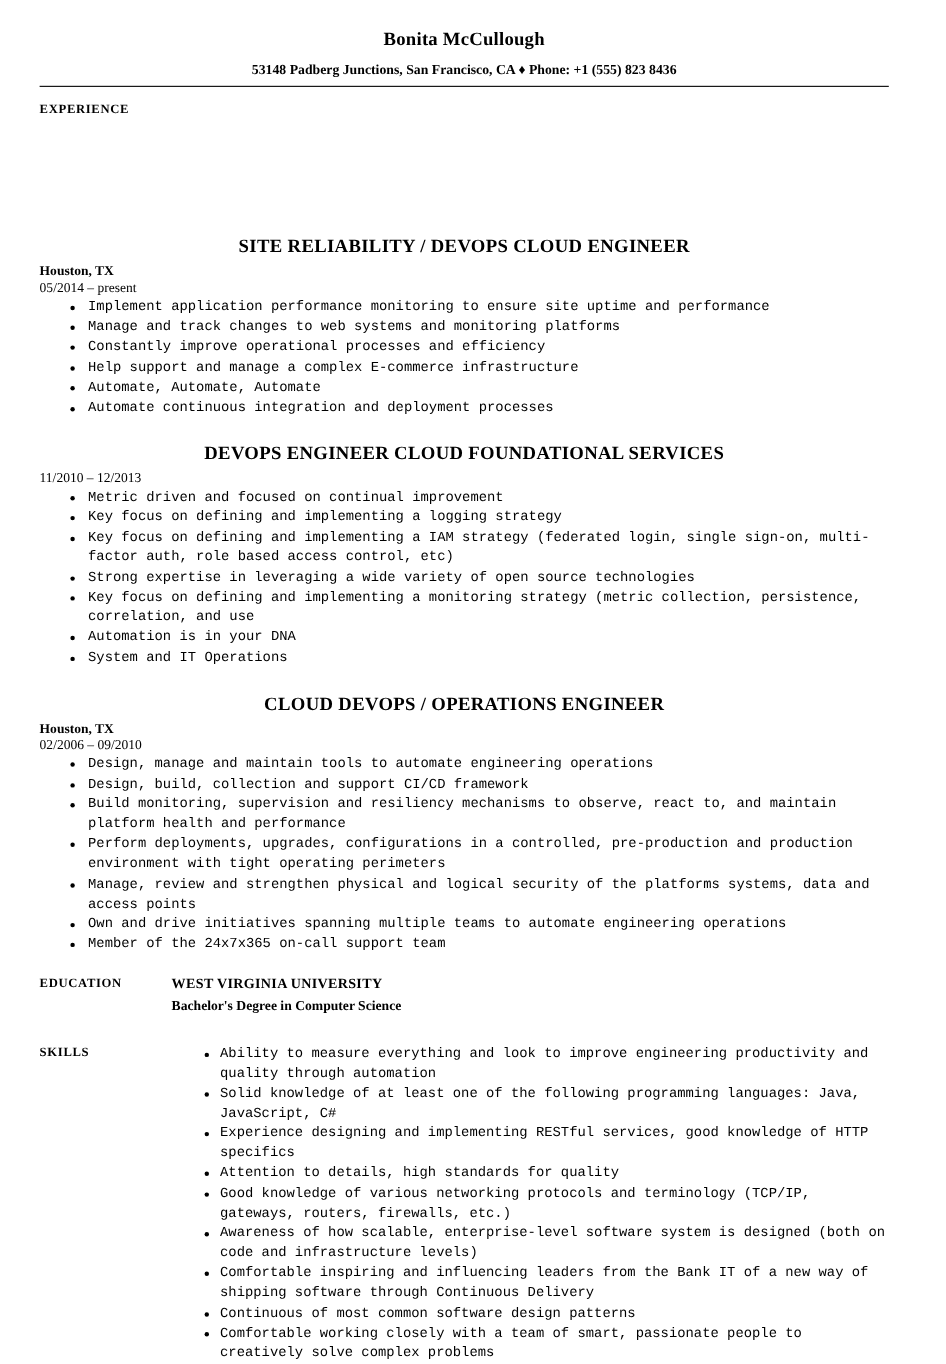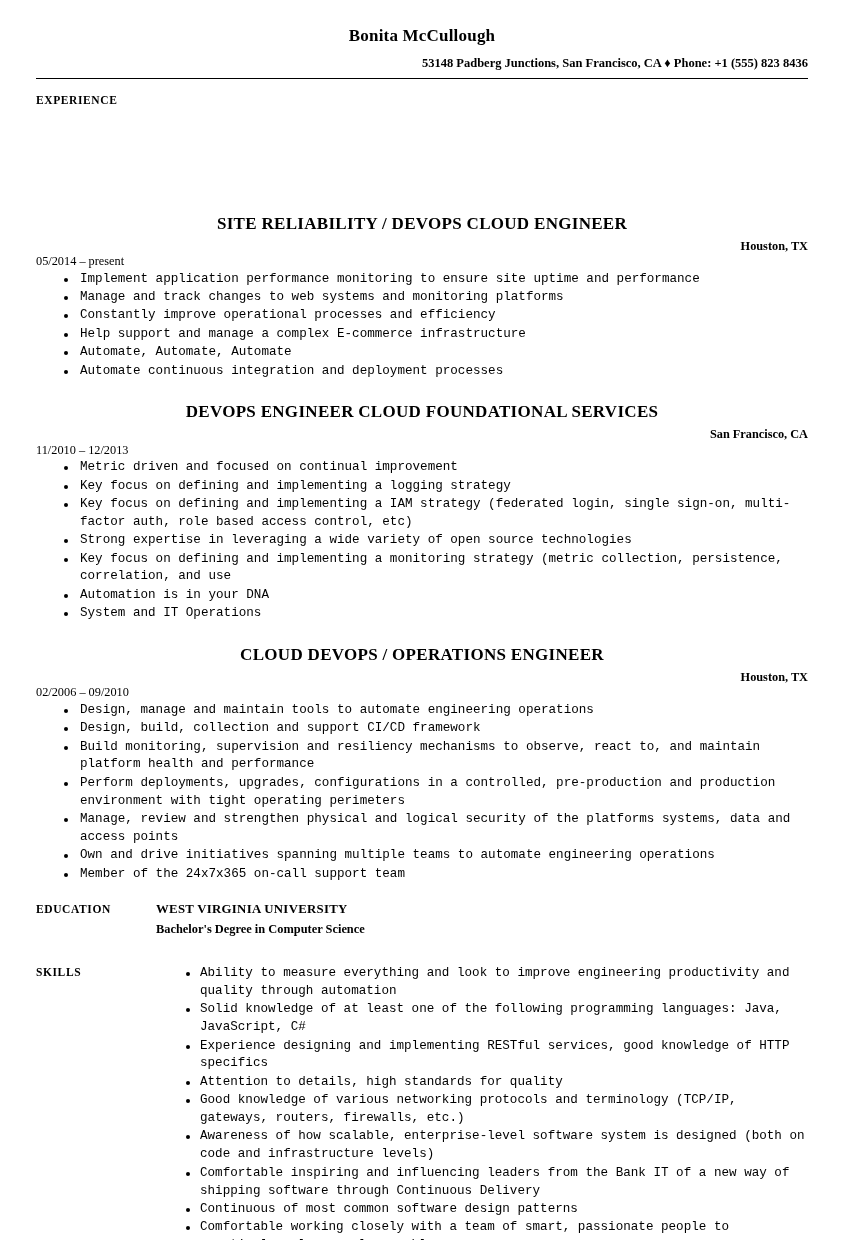--- a/index.html
+++ b/index.html
@@ -23,21 +23,21 @@
     position: relative;
   }
   .name {
     text-align: center;
     font-size: 17px;
     font-weight: bold;
     letter-spacing: 0.2px;
     margin: 4px 0 10px 0;
   }
   .contact {
-    text-align: right;
+    text-align: center;
     font-size: 12.5px;
     font-weight: bold;
     margin: 0 0 7px 0;
   }
   .rule {
     border: none;
     border-top: 1px solid #000;
     margin: 0 0 14px 0;
     width: 100%;
   }
@@ -64,21 +64,20 @@
     font-weight: bold;
     letter-spacing: 0.3px;
     margin: 0 0 5px 0;
     text-align: center;
   }
   .job-loc {
     font-size: 12.3px;
     font-weight: bold;
     margin: 0;
     line-height: 1.25;
-    text-align: right;
   }
   .job-dates {
     font-size: 12.3px;
     margin: 0 0 1px 0;
     line-height: 1.25;
   }
   ul.bullets {
     list-style: none;
     margin: 0 0 0 0;
     padding: 0 0 0 0;
@@ -154,21 +153,20 @@
           <li>Manage and track changes to web systems and monitoring platforms</li>
           <li>Constantly improve operational processes and efficiency</li>
           <li>Help support and manage a complex E-commerce infrastructure</li>
           <li>Automate, Automate, Automate</li>
           <li>Automate continuous integration and deployment processes</li>
         </ul>
       </div>
 
       <div class="job-block">
         <div class="job-title">DEVOPS ENGINEER CLOUD FOUNDATIONAL SERVICES</div>
-        <div class="job-loc">San Francisco, CA</div>
         <div class="job-dates">11/2010 – 12/2013</div>
         <ul class="bullets">
           <li>Metric driven and focused on continual improvement</li>
           <li>Key focus on defining and implementing a logging strategy</li>
           <li>Key focus on defining and implementing a IAM strategy (federated login, single sign-on, multi-factor auth, role based access control, etc)</li>
           <li>Strong expertise in leveraging a wide variety of open source technologies</li>
           <li>Key focus on defining and implementing a monitoring strategy (metric collection, persistence, correlation, and use</li>
           <li>Automation is in your DNA</li>
           <li>System and IT Operations</li>
         </ul>

